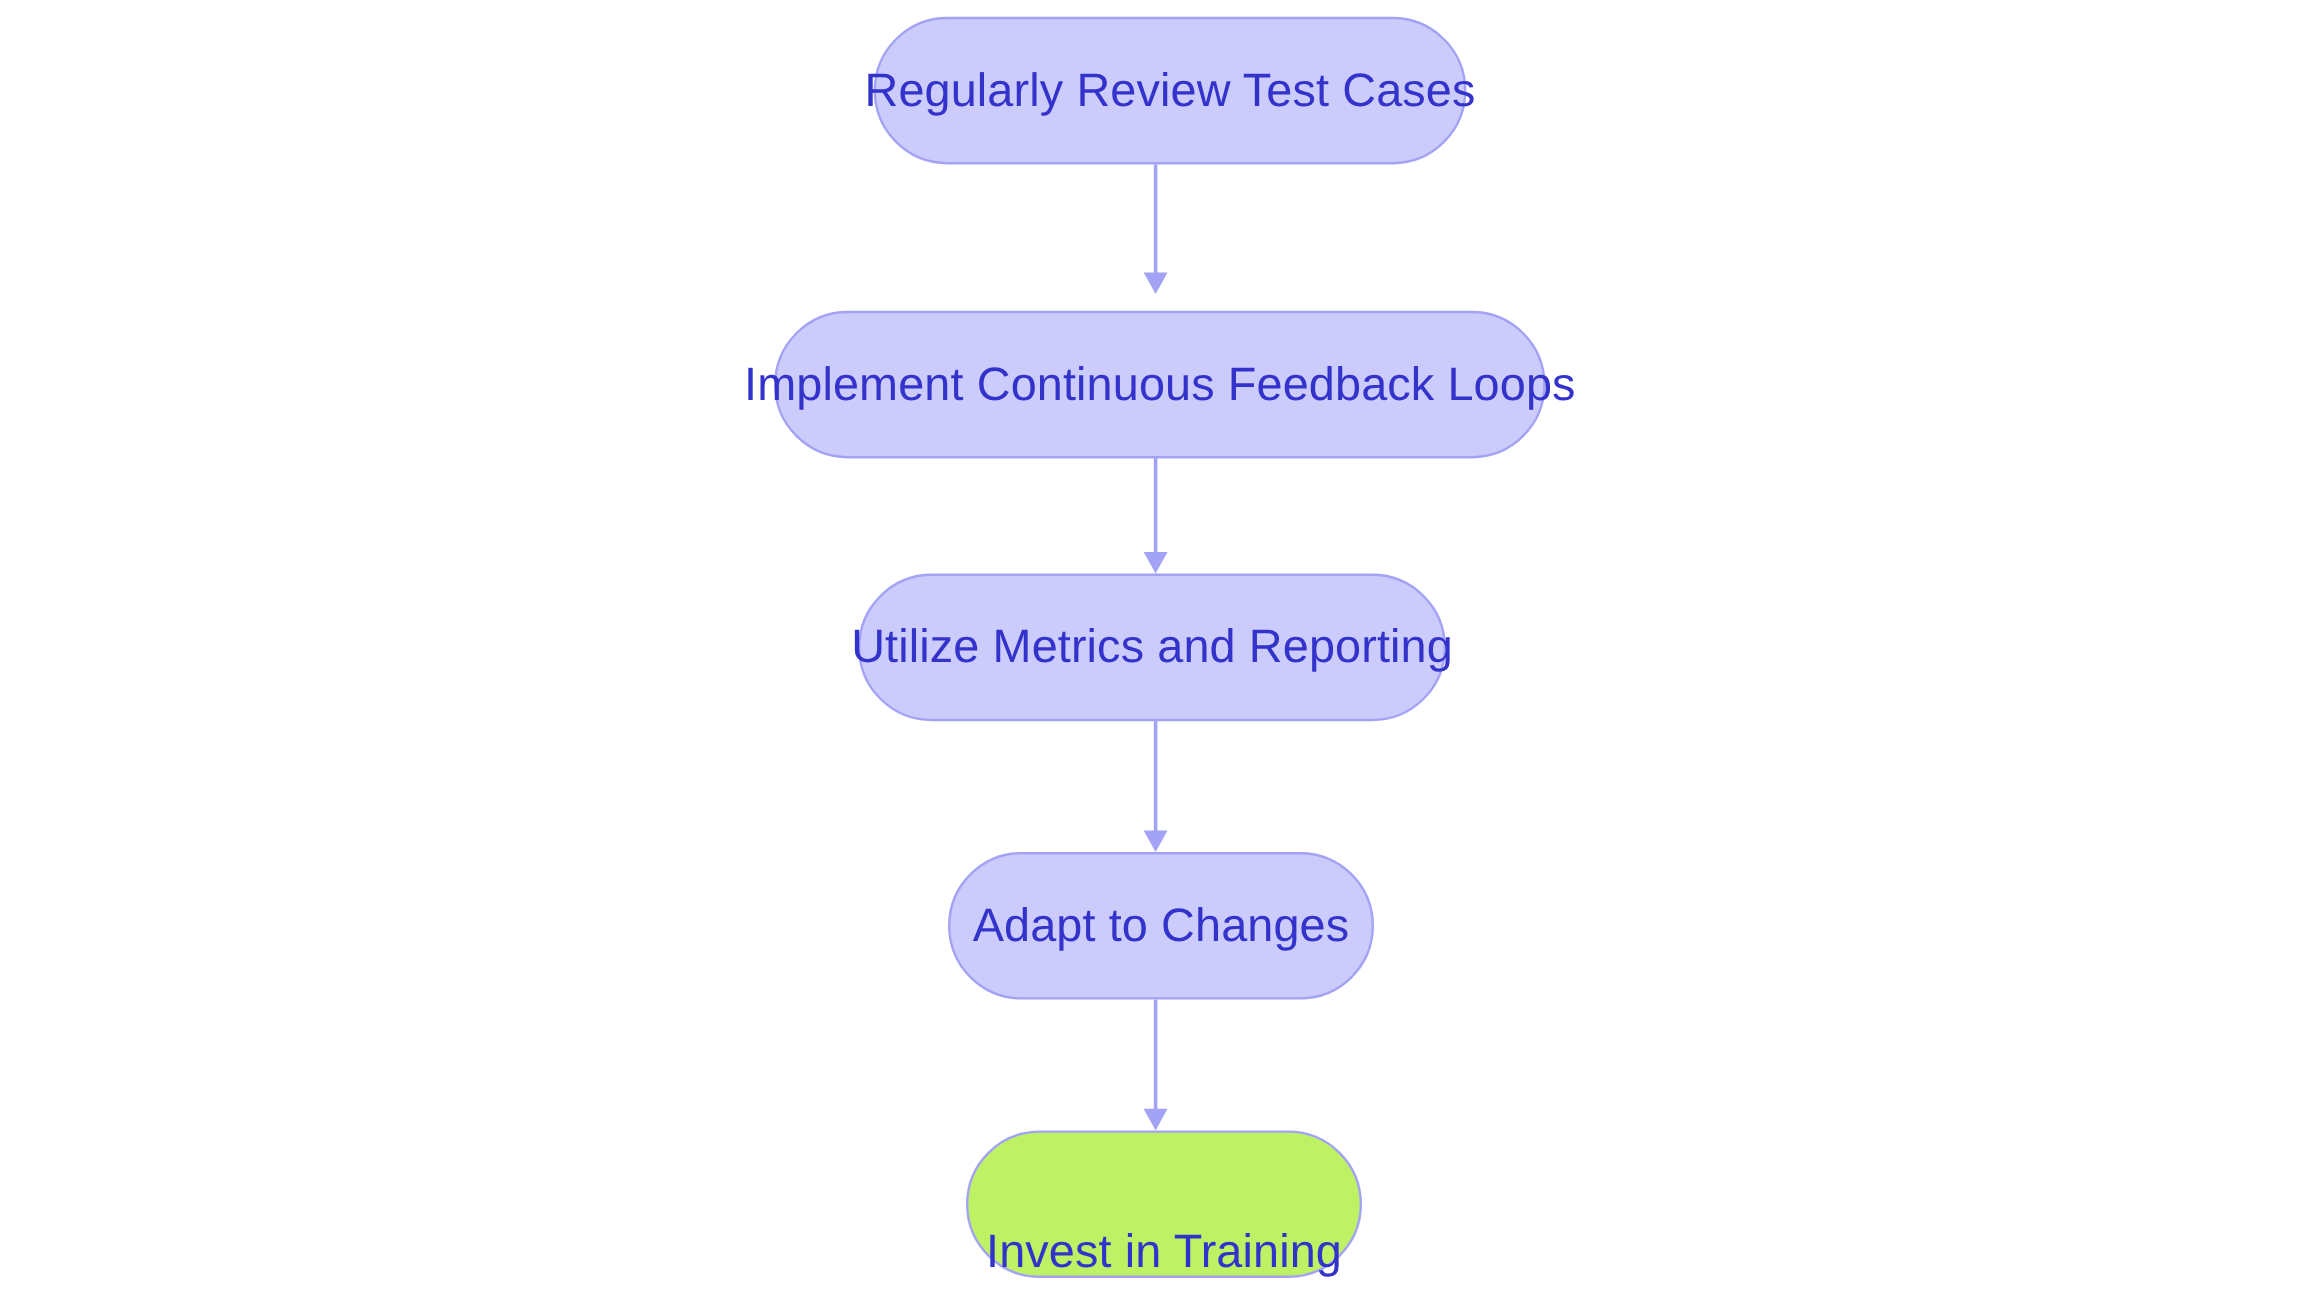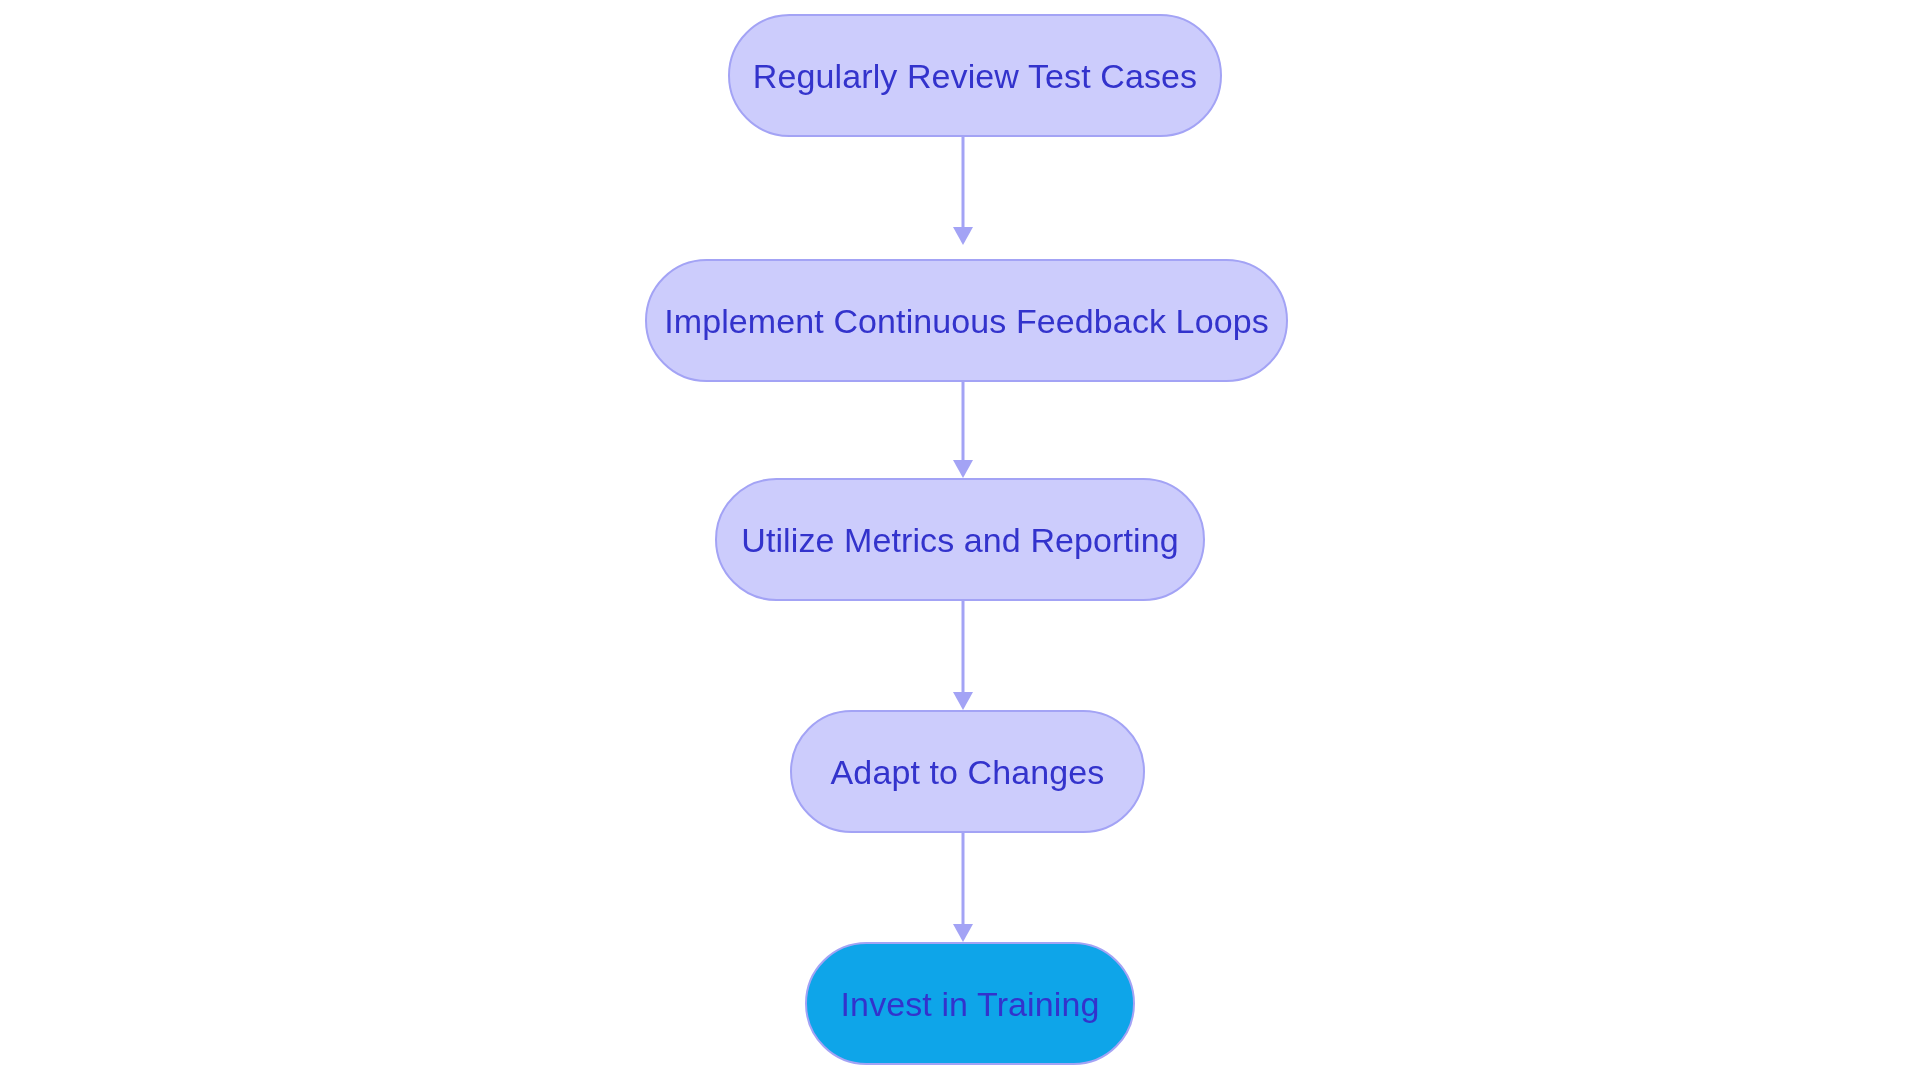--- a/index.html
+++ b/index.html
@@ -28,21 +28,21 @@
   .node {
     position: absolute;
     box-sizing: border-box;
     display: flex;
     align-items: center;
     justify-content: center;
     background: #ccccfc;
     border: 2px solid #a3a3f5;
     border-radius: 999px;
     color: #3333cc;
-    font-size: 34px;
+    font-size: 39px;
     font-weight: 400;
     letter-spacing: 0.1px;
     white-space: nowrap;
     line-height: 1;
   }
   .node-label {
     display: block;
     padding: 0 10px;
     color: #3333cc;
   }
@@ -98,18 +98,18 @@
     </div>
     <div class="node" id="node-2" style="left: 645px; top: 245px; width: 643px; height: 123px; background: rgb(204, 204, 252); border-color: rgb(163, 163, 245); color: rgb(51, 51, 204); margin-top: 14px;">
       <span class="node-label">Implement Continuous Feedback Loops</span>
     </div>
     <div class="node" id="node-4" style="left: 790px; top: 710px; width: 355px; height: 123px; background: rgb(204, 204, 252); border-color: rgb(163, 163, 245); color: rgb(51, 51, 204);">
       <span class="node-label">Adapt to Changes</span>
     </div>
     <div class="node" id="node-3" style="left: 715px; top: 478px; width: 490px; height: 123px; background: rgb(204, 204, 252); border-color: rgb(163, 163, 245); color: rgb(51, 51, 204);">
       <span class="node-label">Utilize Metrics and Reporting</span>
     </div>
-    <div class="node" id="node-5" style="left: 805px; top: 942px; width: 330px; height: 123px; background: #0ea5e9; border-color: rgb(163, 163, 245); color: rgb(51, 51, 204);">
+    <div class="node" id="node-5" style="left: 805px; top: 942px; width: 330px; height: 123px; background: #bef264; border-color: rgb(163, 163, 245); color: rgb(51, 51, 204); align-items: flex-end;">
       <span class="node-label">Invest in Training</span>
     </div>
 
   </div>
 </div>
 
 </body></html>

